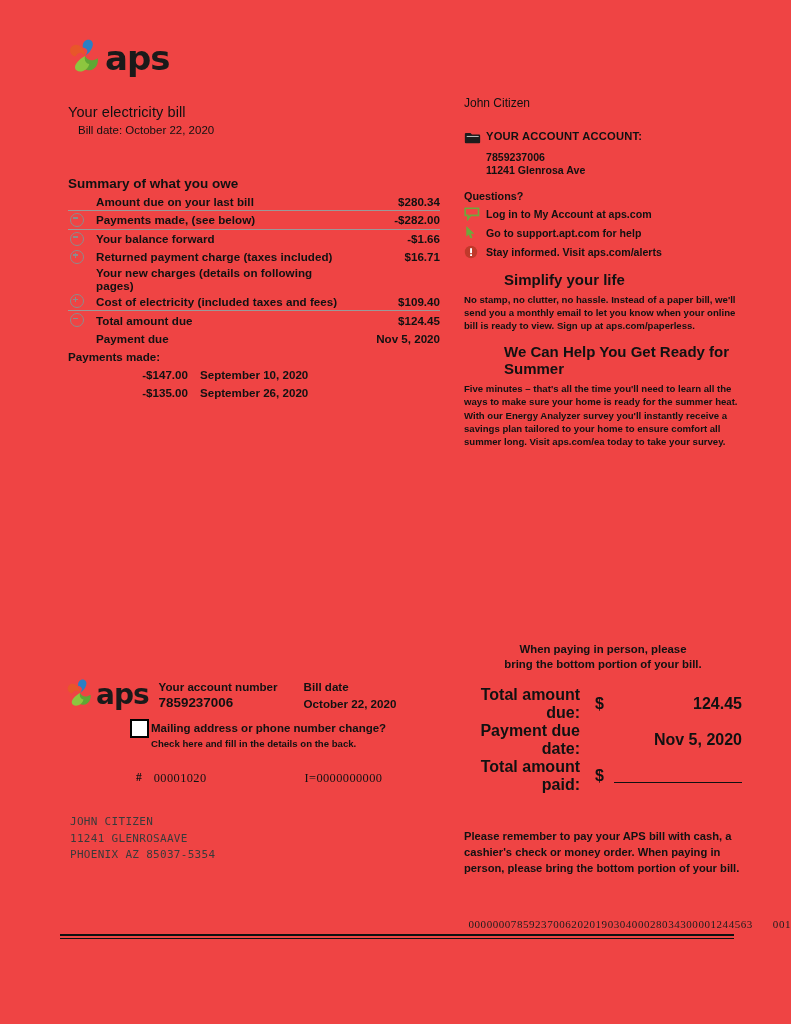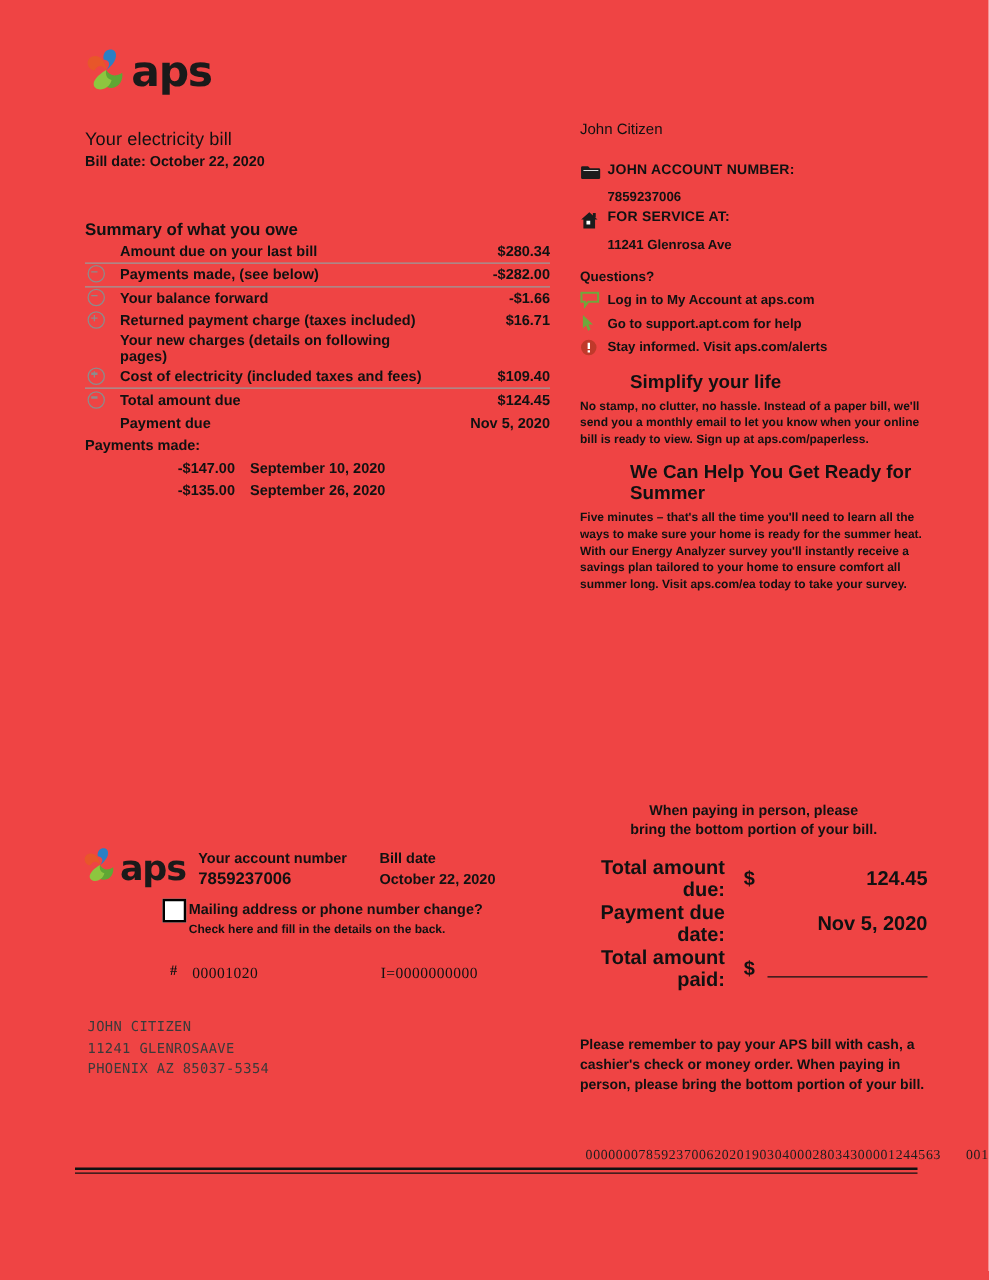--- a/index.html
+++ b/index.html
@@ -36,23 +36,24 @@
 
   .bill-title {
     font-size: 14.5px;
     font-weight: 400;
     color: #111;
     margin: 26px 0 0 0;
     letter-spacing: .1px;
   }
   .bill-date {
     font-size: 11.5px;
-    font-weight: 700;
+    font-weight: 400;
     color: #111;
     margin-top: 4px;
+    margin-left: 10px;
   }
 
   .summary-heading {
     font-size: 13.5px;
     font-weight: 700;
     color: #111;
     margin-top: 40px;
   }
 
   .sum-table { width: 100%; border-collapse: collapse; margin-top: 1px; }
@@ -313,34 +314,24 @@
     <div class="cust-name">John Citizen</div>
 
     <div class="acct-block">
       <div class="acct-row">
         <span class="acct-icon">
           <svg width="17" height="14" viewBox="0 0 20 16">
             <path d="M1 3.2 Q1 2 2.3 2 H7.6 L9.4 4 H17.7 Q19 4 19 5.2 V13 Q19 14.2 17.7 14.2 H2.3 Q1 14.2 1 13 Z" fill="#1c1c1c"></path>
             <path d="M3.2 5.6 H17.3 V6.6 H3.2 Z" fill="#ffffff" opacity="0.85"></path>
           </svg>
         </span>
-        <span class="acct-caps">JOHN ACCOUNT NUMBER:</span>
+        <span class="acct-caps">YOUR ACCOUNT ACCOUNT:</span>
       </div>
       <div class="acct-val">7859237006</div>
 
-      <div class="acct-row second">
-        <span class="acct-icon">
-          <svg width="16" height="15" viewBox="0 0 18 17">
-            <path d="M8.4 1 L1 7.4 H3 V15.6 H13.6 V7.4 H15.8 Z" fill="#1c1c1c"></path>
-            <rect x="11.6" y="1.6" width="2.6" height="4" fill="#1c1c1c"></rect>
-            <rect x="5.8" y="8.6" width="3.4" height="3.4" fill="#ffffff"></rect>
-          </svg>
-        </span>
-        <span class="acct-caps">FOR SERVICE AT:</span>
-      </div>
       <div class="acct-val tight">11241 Glenrosa Ave</div>
     </div>
 
     <div class="questions-head">Questions?</div>
 
     <div class="q-row">
       <span class="q-icon">
         <svg width="16" height="14" viewBox="0 0 18 16">
           <path d="M1.2 1.4 H16.4 V9.6 H7.4 L4.4 13.6 V9.6 H1.2 Z" fill="none" stroke="#6FA83C" stroke-width="1.9"></path>
         </svg>

